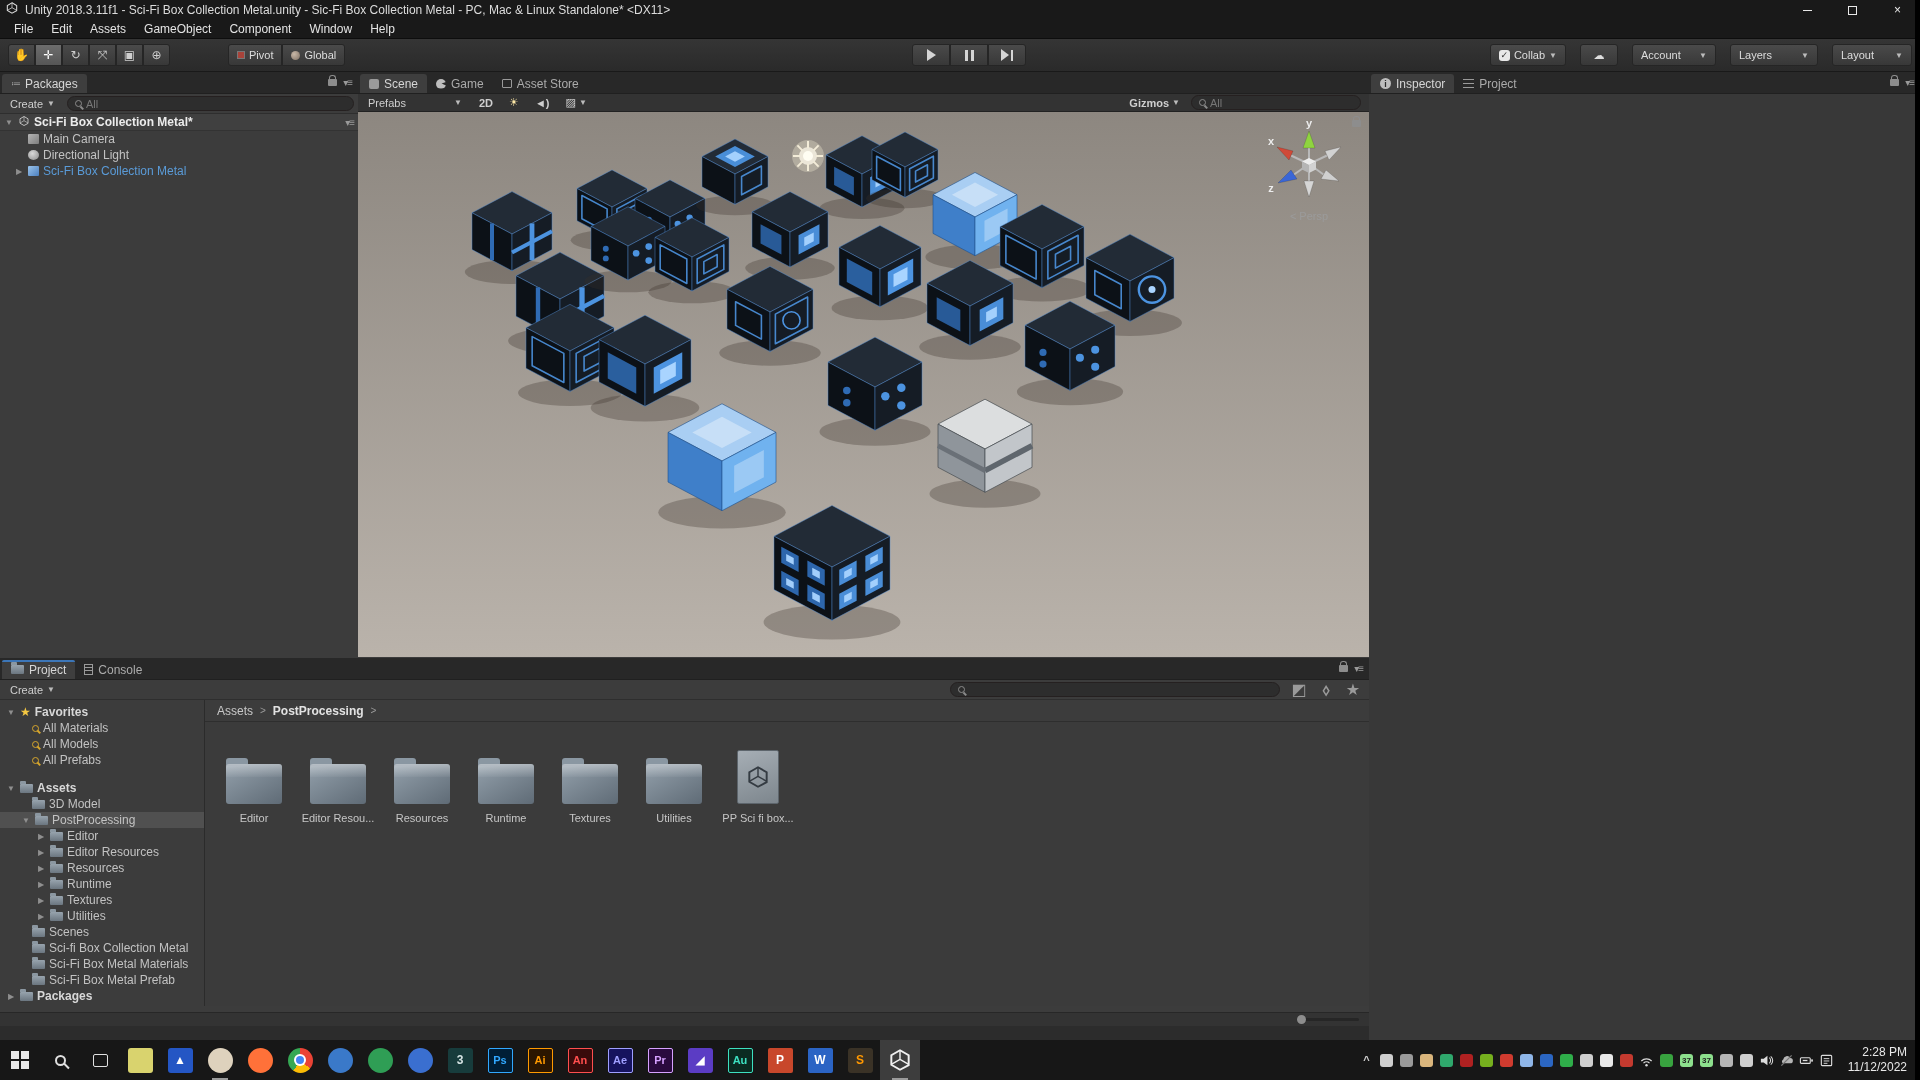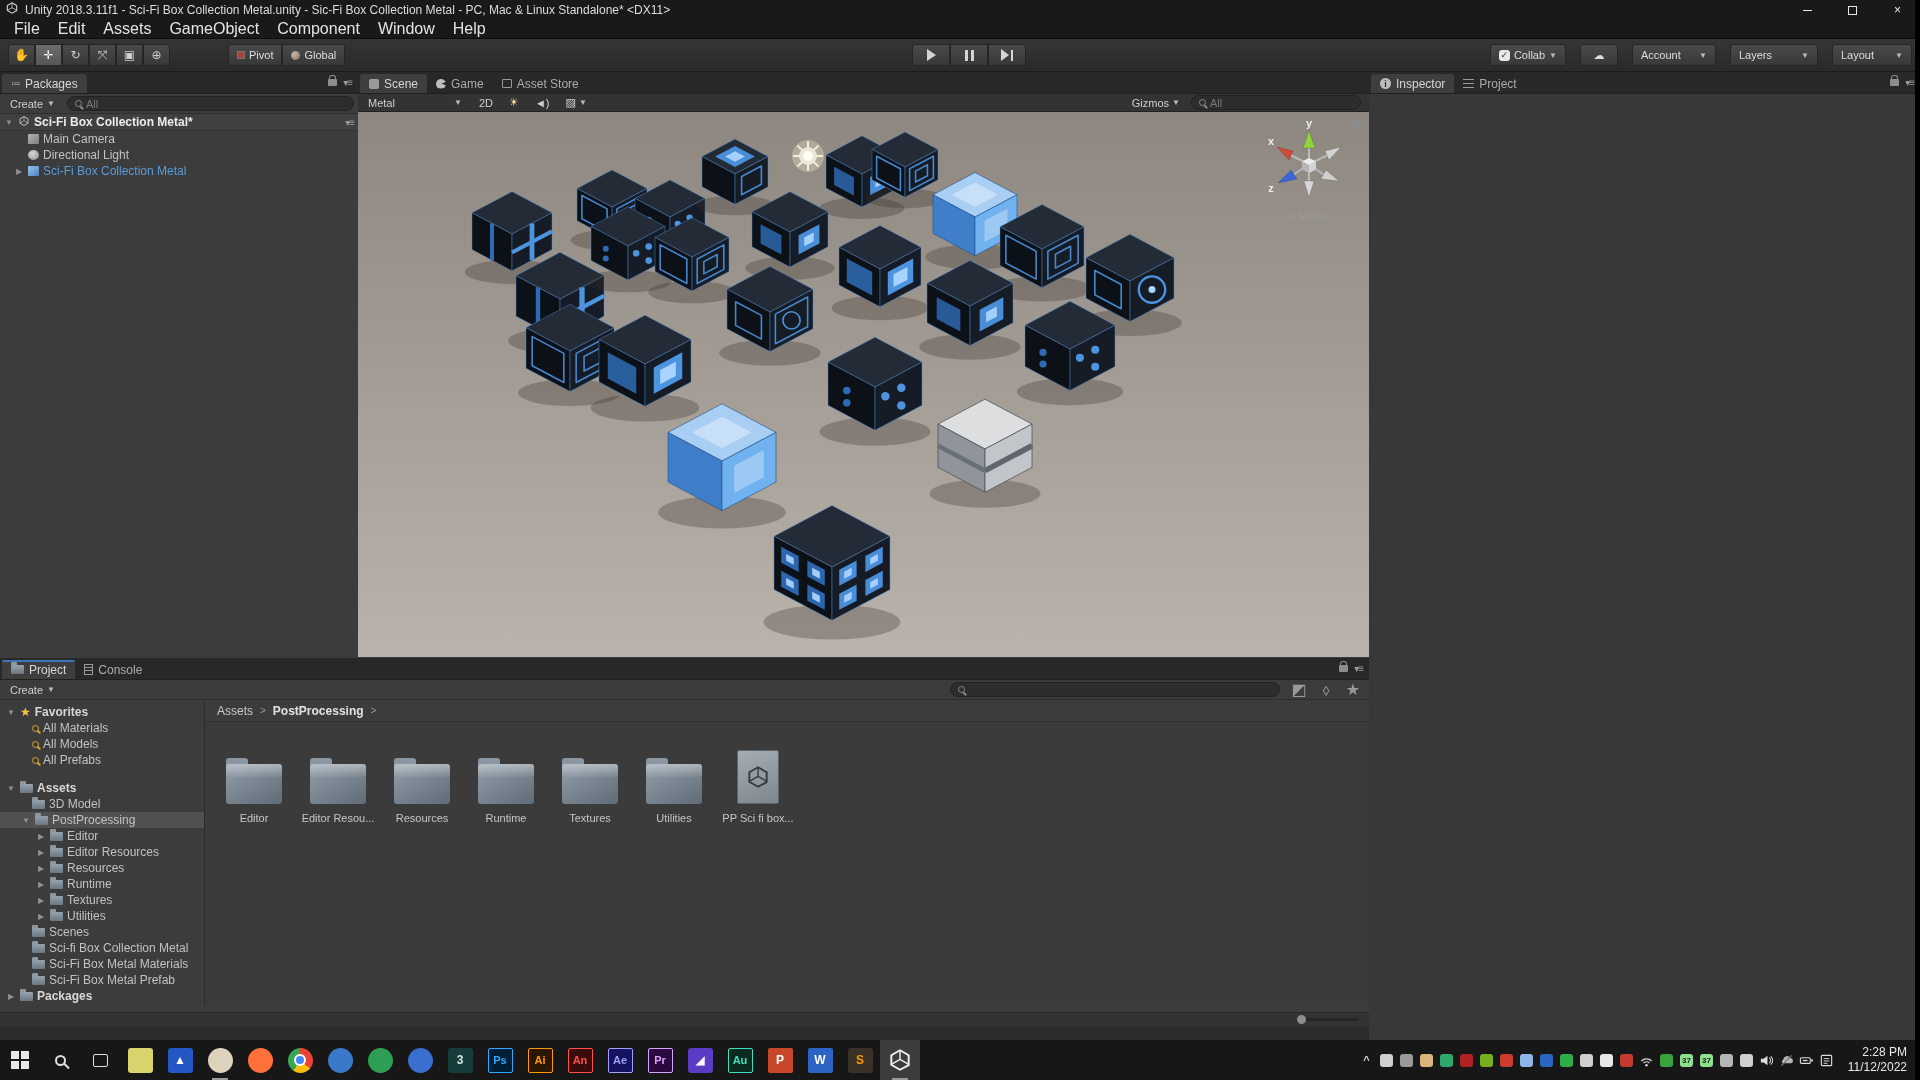--- a/index.html
+++ b/index.html
@@ -13,21 +13,21 @@
               display:flex; align-items:center; padding-left:5px; }
   .titlebar .title { font-size:12px; color:#dcdcdc; margin-left:6px; white-space:nowrap; }
   .wincontrols { position:absolute; right:0; top:0; height:20px; display:flex; }
   .winbtn { width:45px; height:20px; display:flex; align-items:center; justify-content:center; color:#e8e8e8; font-size:12px; }
   .winbtn .min { width:9px; height:1px; background:#e8e8e8; }
   .winbtn .max { width:9px; height:9px; border:1px solid #e8e8e8; }
 
   
   .menubar { position:absolute; left:0; top:20px; width:1920px; height:19px; background:#191919;
              display:flex; align-items:center; padding-left:6px; gap:2px; border-bottom:1px solid #0d0d0d; }
-  .menu-item { font-size:16px; color:#e4e4e4; padding:1px 8px; }
+  .menu-item { font-size:12px; color:#e4e4e4; padding:1px 8px; }
 
   
   .toolbar { position:absolute; left:0; top:39px; width:1920px; height:33px;
              background:linear-gradient(#353535,#2a2a2a); border-bottom:1px solid #191919; }
   .toolgroup { position:absolute; top:5px; display:flex; }
   .toolbtn { width:27px; height:22px; background:linear-gradient(#4a4a4a,#383838); border:1px solid #252525;
              display:flex; align-items:center; justify-content:center; color:#cfcfcf; font-size:12px; }
   .toolbtn:first-child { border-radius:3px 0 0 3px; }
   .toolbtn:last-child { border-radius:0 3px 3px 0; }
   .toolbtn.sel { background:linear-gradient(#6d6d6d,#565656); color:#fff; }
@@ -67,21 +67,21 @@
   .hrow { height:16px; display:flex; align-items:center; gap:4px; padding-left:28px; font-size:12px; color:#c2c2c2; }
   .hrow.prefab { color:#5a9bd8; padding-left:14px; }
   .expander { color:#8f8f8f; font-size:8px; width:10px; text-align:center; flex:none;}
   .obj-icon { width:11px; height:10px; flex:none; border-radius:1px; background:linear-gradient(135deg,#b5b5b5,#7d7d7d); position:relative;}
   .obj-icon.light { border-radius:50%; background:radial-gradient(circle at 40% 35%,#d9d9d9,#8a8a8a); }
   .obj-icon.prefabcube { background:linear-gradient(135deg,#9cc4ea,#4a7fbf); }
 
   
   .scenetoolbar { height:18px; background:#333; border-bottom:1px solid #222; display:flex; align-items:center; padding:0 4px; gap:6px; font-size:11px; color:#cfcfcf; }
   .stb-dd { display:flex; align-items:center; gap:18px; padding:0 6px; }
-  .stb-btn { padding:0 5px; color:#cfcfcf; display:flex; align-items:center; gap:3px;}
+  .stb-btn { padding:0 5px; color:#cfcfcf; display:flex; align-items:center; gap:3px;font-weight:bold;}
   .stb-btn.lit { color:#ffe9a8; }
   .viewport { position:relative; overflow:hidden; }
   .gizmo-wrap { position:absolute; top:6px; right:14px; width:92px; text-align:center; }
   .persp { font-size:11px; color:#9b9b9b; margin-top:2px; }
   .scenelock { position:absolute; top:8px; right:8px; }
 
   
   .projbody { position:absolute; left:0; top:42px; bottom:34px; right:0; display:flex; }
   .ptree { width:205px; border-right:1px solid #2b2b2b; padding-top:4px; overflow:hidden; }
   .trow { height:16px; display:flex; align-items:center; gap:4px; font-size:12px; color:#c2c2c2; white-space:nowrap; }
@@ -277,21 +277,21 @@
           <i style="width:10px;height:10px;background:#bdbdbd;border-radius:50%;display:inline-block;clip-path:polygon(0 0,100% 0,100% 35%,55% 50%,100% 70%,100% 100%,0 100%)"></i>
           <span>Game</span>
         </div>
         <div class="tab">
           <i style="width:10px;height:9px;border:1.4px solid #9a9a9a;border-radius:1px;display:inline-block"></i>
           <span>Asset Store</span>
         </div>
       </div>
     <div class="scenetoolbar">
       <span class="stb-dd" style="width:106px;justify-content:space-between">
-        <span>Metal</span>
+        <span>Prefabs</span>
           <span class="caret">▼</span>
         </span>
       <span class="stb-btn">2D</span>
       <span class="stb-btn lit">☀</span>
       <span class="stb-btn">◄)</span>
       <span class="stb-btn">▨ <span class="caret">▼</span></span>
       <span style="flex:1"></span>
       <span class="stb-btn">
         <span>Gizmos</span>
           <span class="caret">▼</span>

